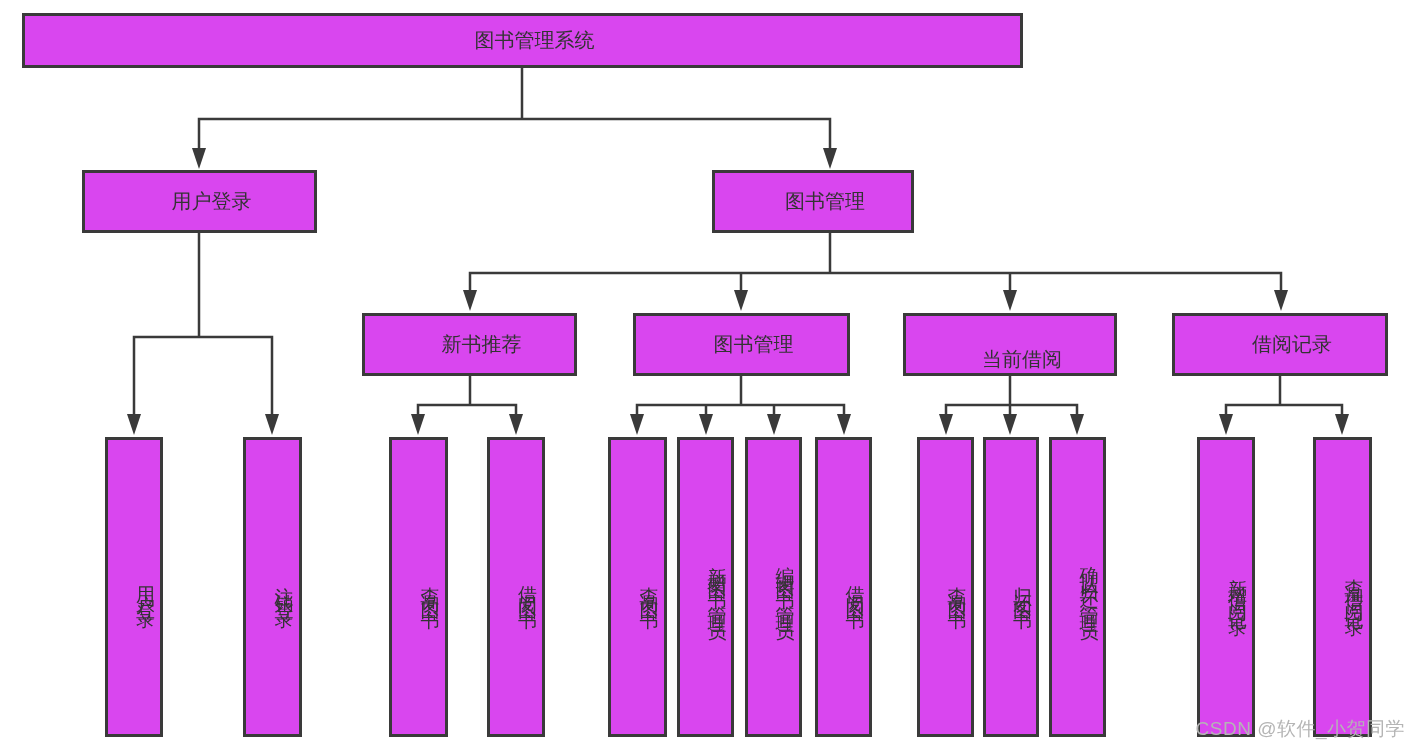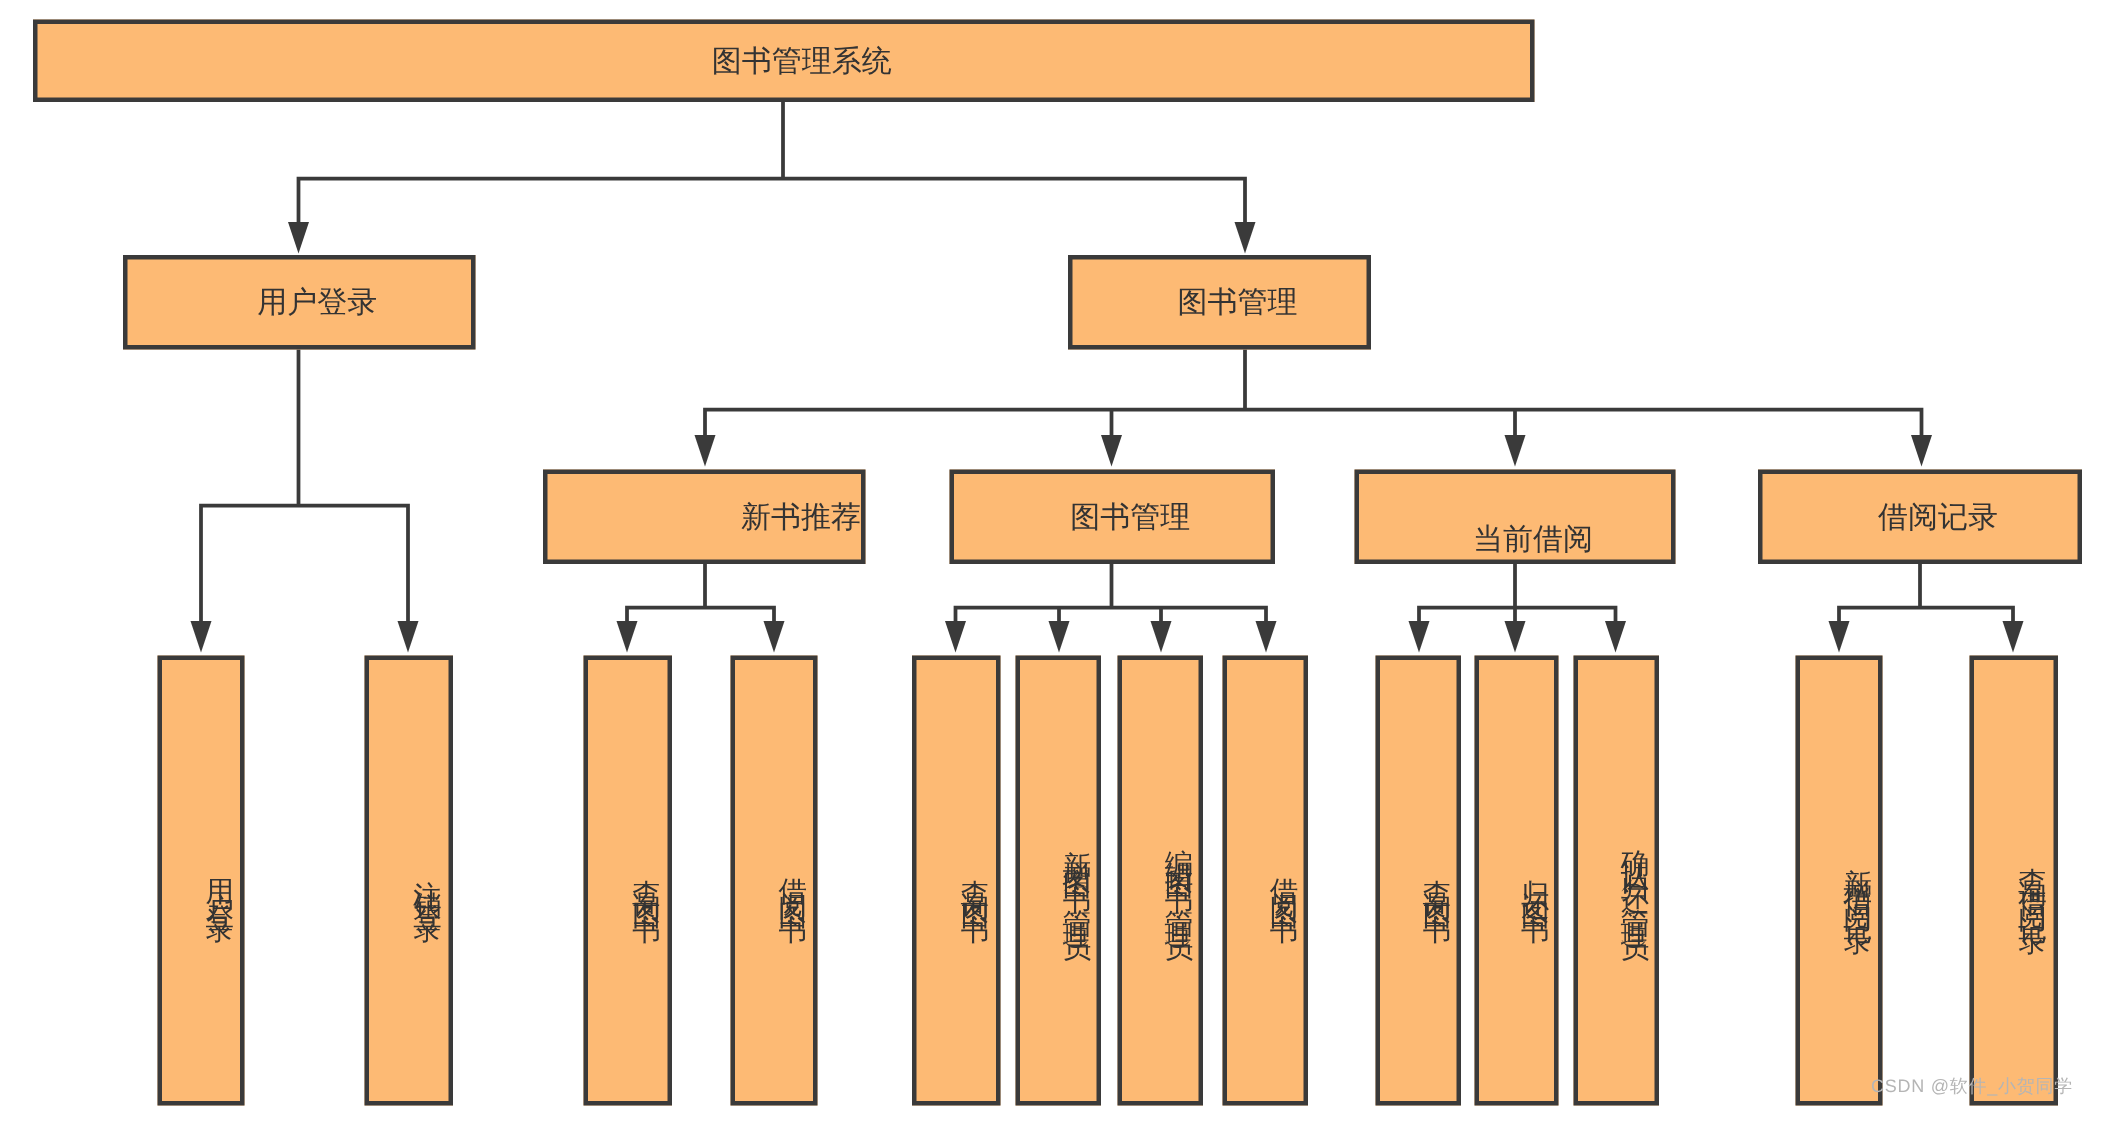--- a/index.html
+++ b/index.html
@@ -17,40 +17,40 @@
     font-family:"Liberation Sans","DejaVu Sans",sans-serif;
     color:var(--text);
   }
   #wires{position:absolute;left:0;top:0;width:1405px;height:747px;}
   #wires path{stroke:var(--line);stroke-width:2.5;fill:none;}
   #wires polygon{fill:var(--line);stroke:none;}
   .box{
     position:absolute;
     box-sizing:border-box;
     border:3px solid var(--line);
-    background:#fdba74;
+    background:#d946ef;
     display:flex;align-items:center;justify-content:center;
     text-align:center;
     font-size:20px;
     color:var(--text);
     padding-left:24px;
   }
   .leaf{top:437px;height:300px;}
   .leaf .vtxt{
     writing-mode:vertical-rl;
     text-orientation:mixed;
     font-size:19px;
     line-height:1;
     letter-spacing:8px;
   }
   .hlabel{white-space:nowrap;}
   #watermark{
     position:absolute;
-    top:716px;right:23px;
-    font-size:12px;
+    top:716px;right:0;
+    font-size:19px;
     color:var(--wm);
     white-space:nowrap;
     z-index:5;
     letter-spacing:0.5px;
   }
 </style>
 </head>
 <body>
 
 <div id="stage">
@@ -90,21 +90,21 @@
     <span class="hlabel">图书管理系统</span>
   </div>
 
   <div class="box" style="left:82px;top:170px;width:235px;height:63px;">
     <span class="hlabel">用户登录</span>
   </div>
   <div class="box" style="left:712px;top:170px;width:202px;height:63px;">
     <span class="hlabel">图书管理</span>
   </div>
 
-  <div class="box" style="left:362px;top:313px;width:215px;height:63px;justify-content:flex-end;">
+  <div class="box" style="left:362px;top:313px;width:215px;height:63px;">
     <span class="hlabel">新书推荐</span>
   </div>
   <div class="box" style="left:633px;top:313px;width:217px;height:63px;">
     <span class="hlabel">图书管理</span>
   </div>
   <div class="box" style="left:903px;top:313px;width:214px;height:63px;align-items:flex-end;">
     <span class="hlabel">当前借阅</span>
   </div>
   <div class="box" style="left:1172px;top:313px;width:216px;height:63px;">
     <span class="hlabel">借阅记录</span>

